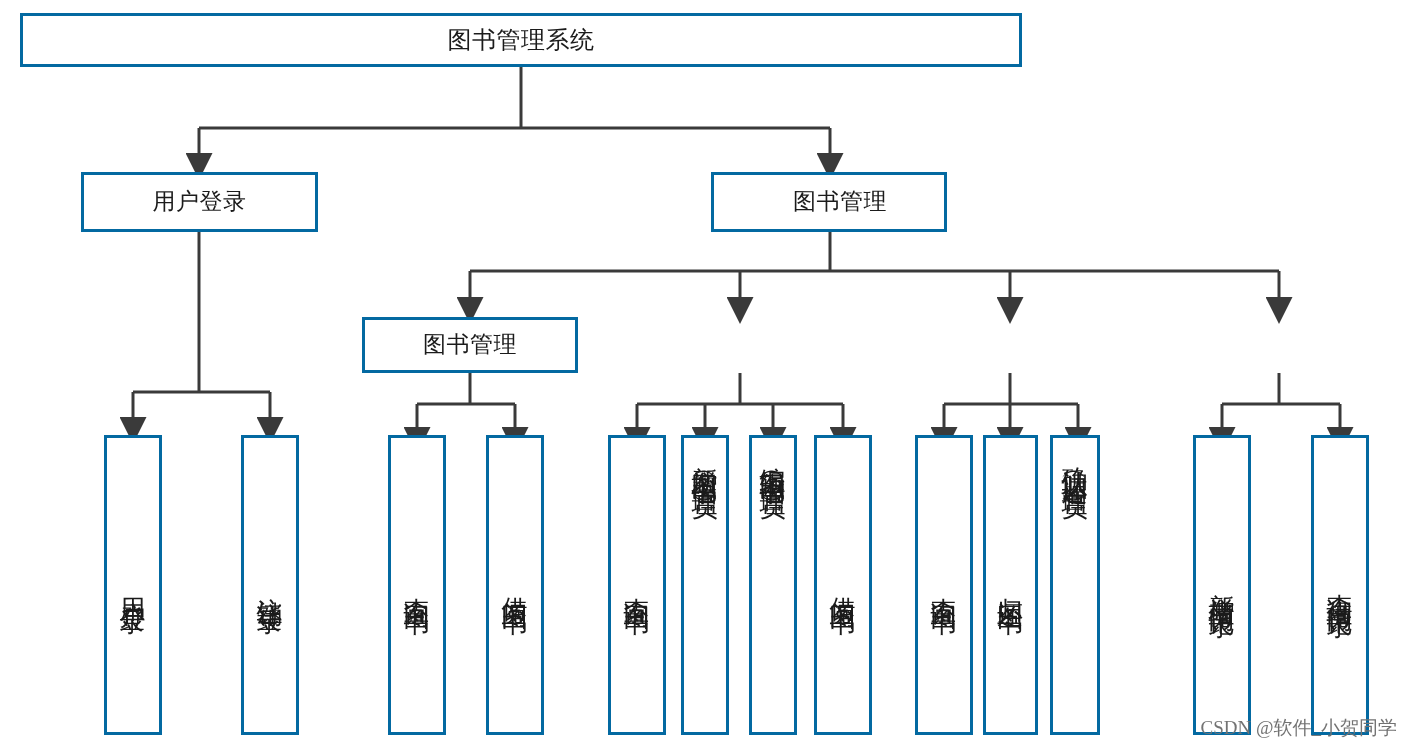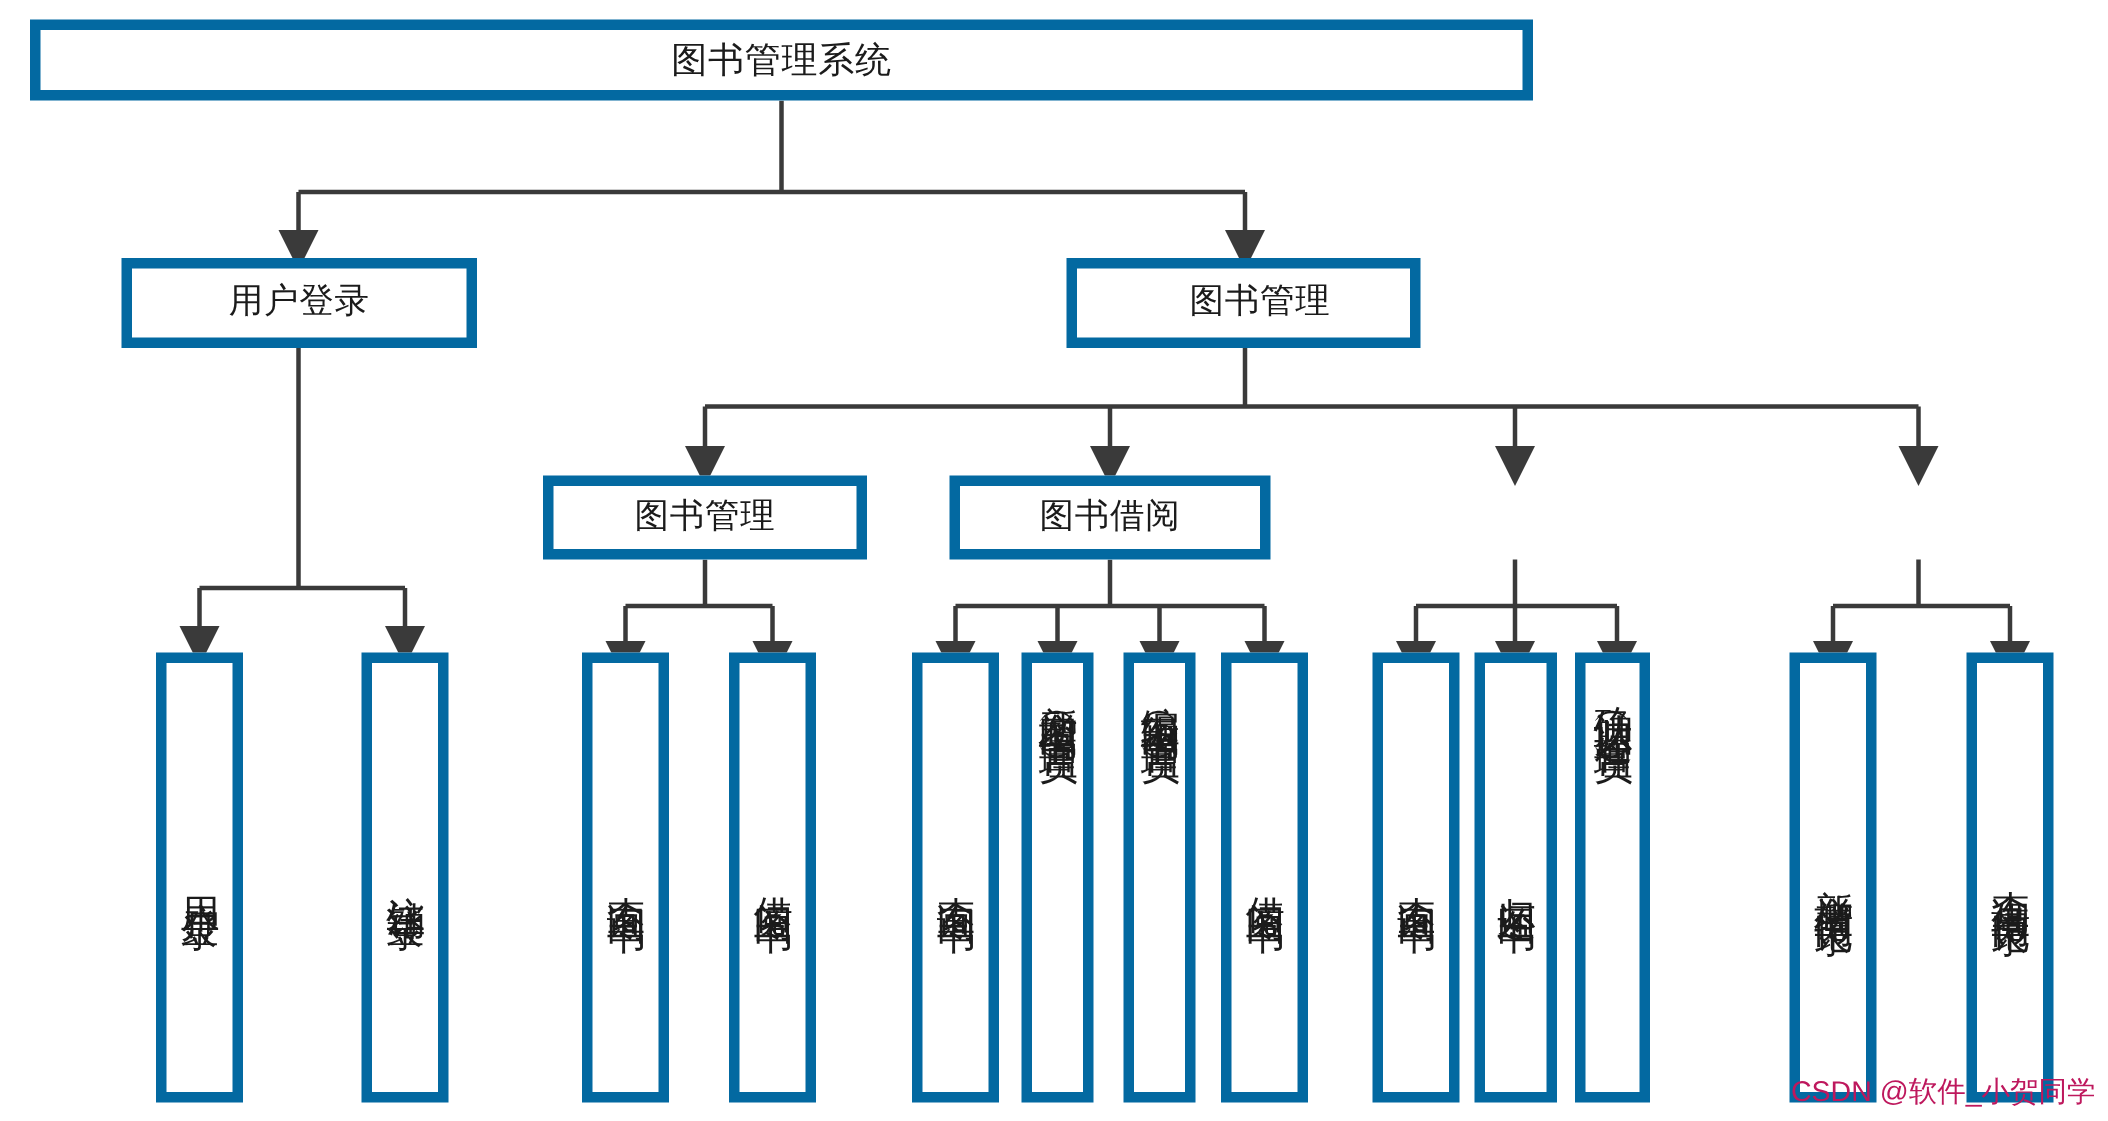--- a/index.html
+++ b/index.html
@@ -23,21 +23,21 @@
     position: absolute;
     left: 0;
     top: 0;
     width: 1405px;
     height: 747px;
     pointer-events: none;
   }
   .node {
     position: absolute;
     box-sizing: border-box;
-    border: 7px solid #0369a1;
+    border: 3px solid #0369a1;
     background: #ffffff;
     display: flex;
     align-items: center;
     justify-content: center;
     text-align: center;
   }
   .node .lbl {
     display: block;
     line-height: 1.18;
     letter-spacing: 0.5px;
@@ -67,22 +67,22 @@
     align-items: flex-start;
   }
   .node.v.top .lbl {
     padding-top: 2px;
   }
   .watermark {
     position: absolute;
     right: 8px;
     bottom: 6px;
     font-size: 19px;
-    color: #be185d;
-    font-family: Liberation Sans, sans-serif;
+    color: #737373;
+    font-family: Liberation Serif, serif;
     white-space: nowrap;
     pointer-events: none;
   }
 </style>
 </head>
 <body>
 
 <div id="canvas">
 
   <svg id="wires" viewBox="0 0 1405 747">
@@ -142,23 +142,20 @@
   <div class="node h" style="left:81px; top:172px; width:237px; height:60px;">
     <span class="lbl">用户登录</span>
   </div>
   <div class="node h" style="left:711px; top:172px; width:236px; height:60px;padding-left:22px;">
     <span class="lbl">图书管理</span>
   </div>
 
   <div class="node h" style="left:362px; top:317px; width:216px; height:56px;">
     <span class="lbl">图书管理</span>
   </div>
-  <div class="node h" style="left:633px; top:317px; width:214px; height:56px;">
-    <span class="lbl">图书借阅</span>
-  </div>
 
   <div class="node v" style="left:104px; top:435px; width:58px; height:300px;">
     <span class="lbl">用户登录</span>
   </div>
   <div class="node v" style="left:241px; top:435px; width:58px; height:300px;">
     <span class="lbl">注销登录</span>
   </div>
 
   <div class="node v" style="left:388px; top:435px; width:58px; height:300px;">
     <span class="lbl">查询图书</span>

